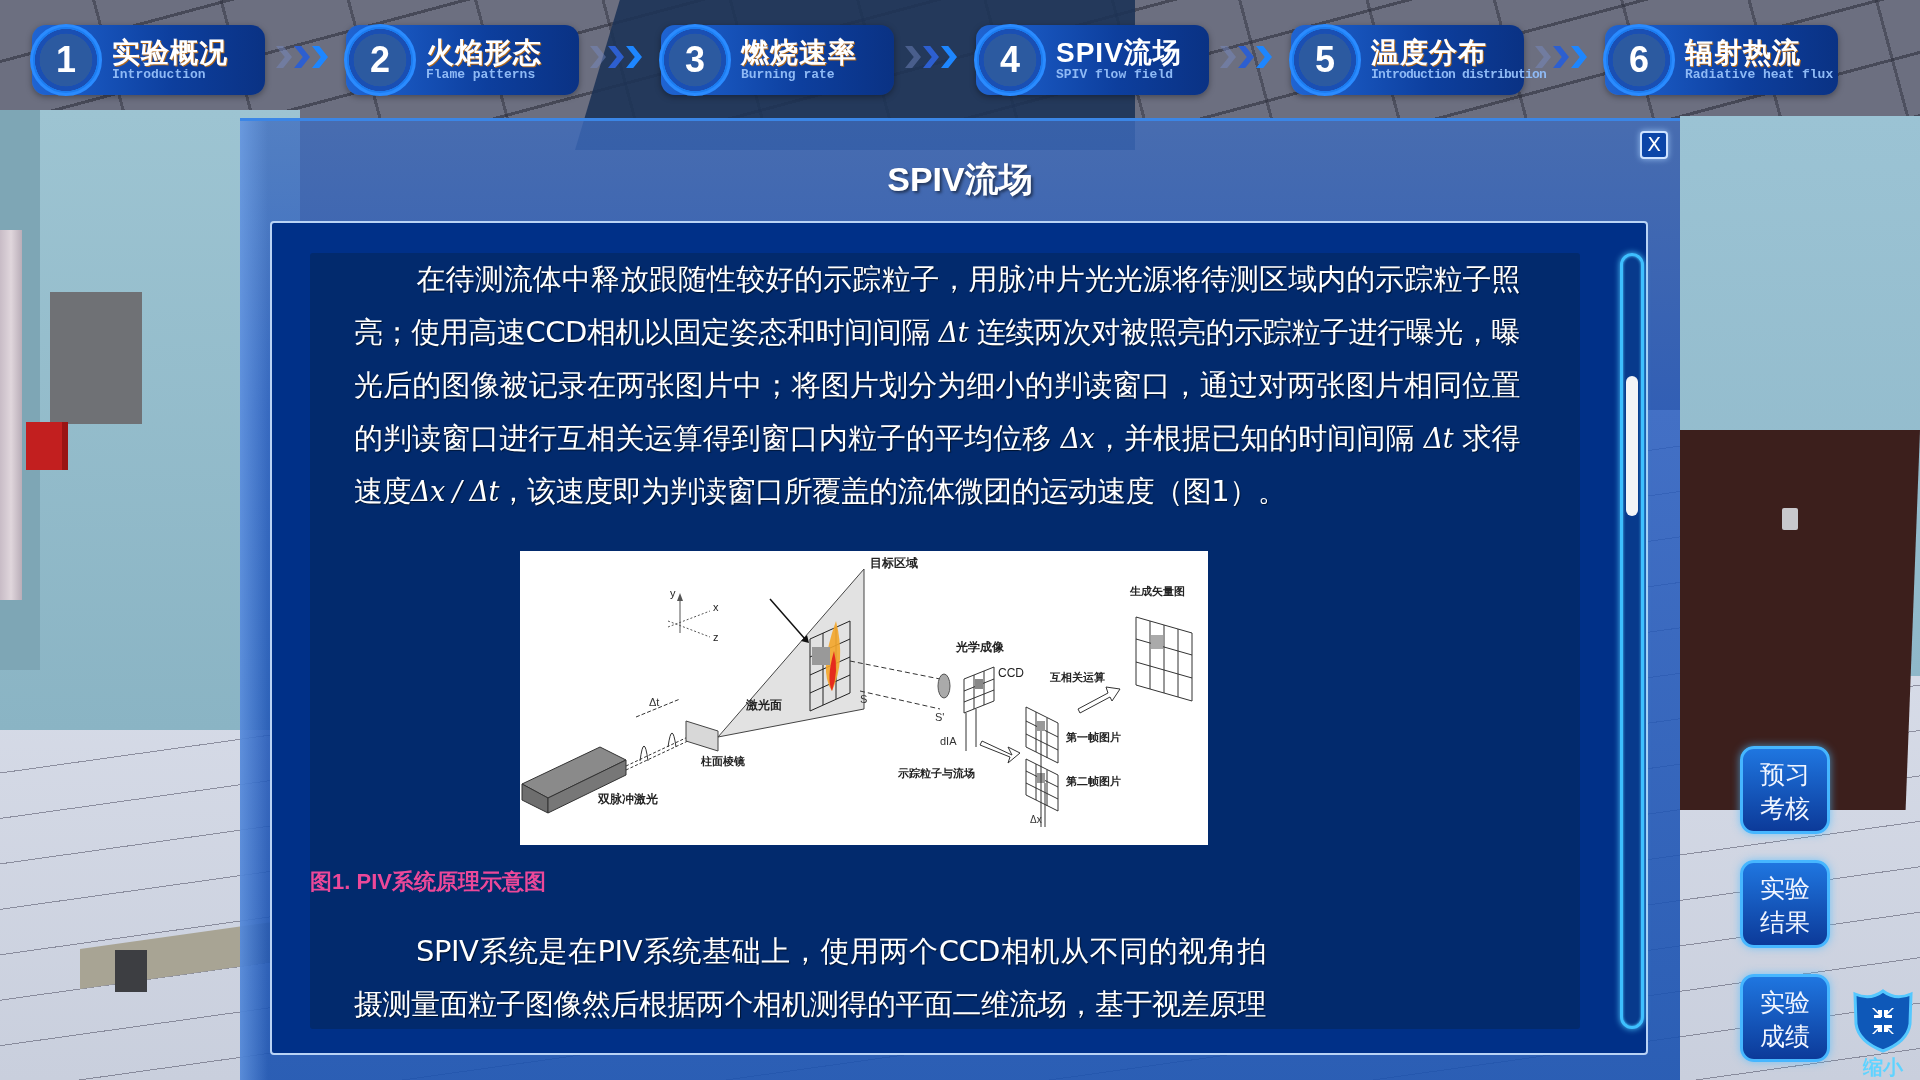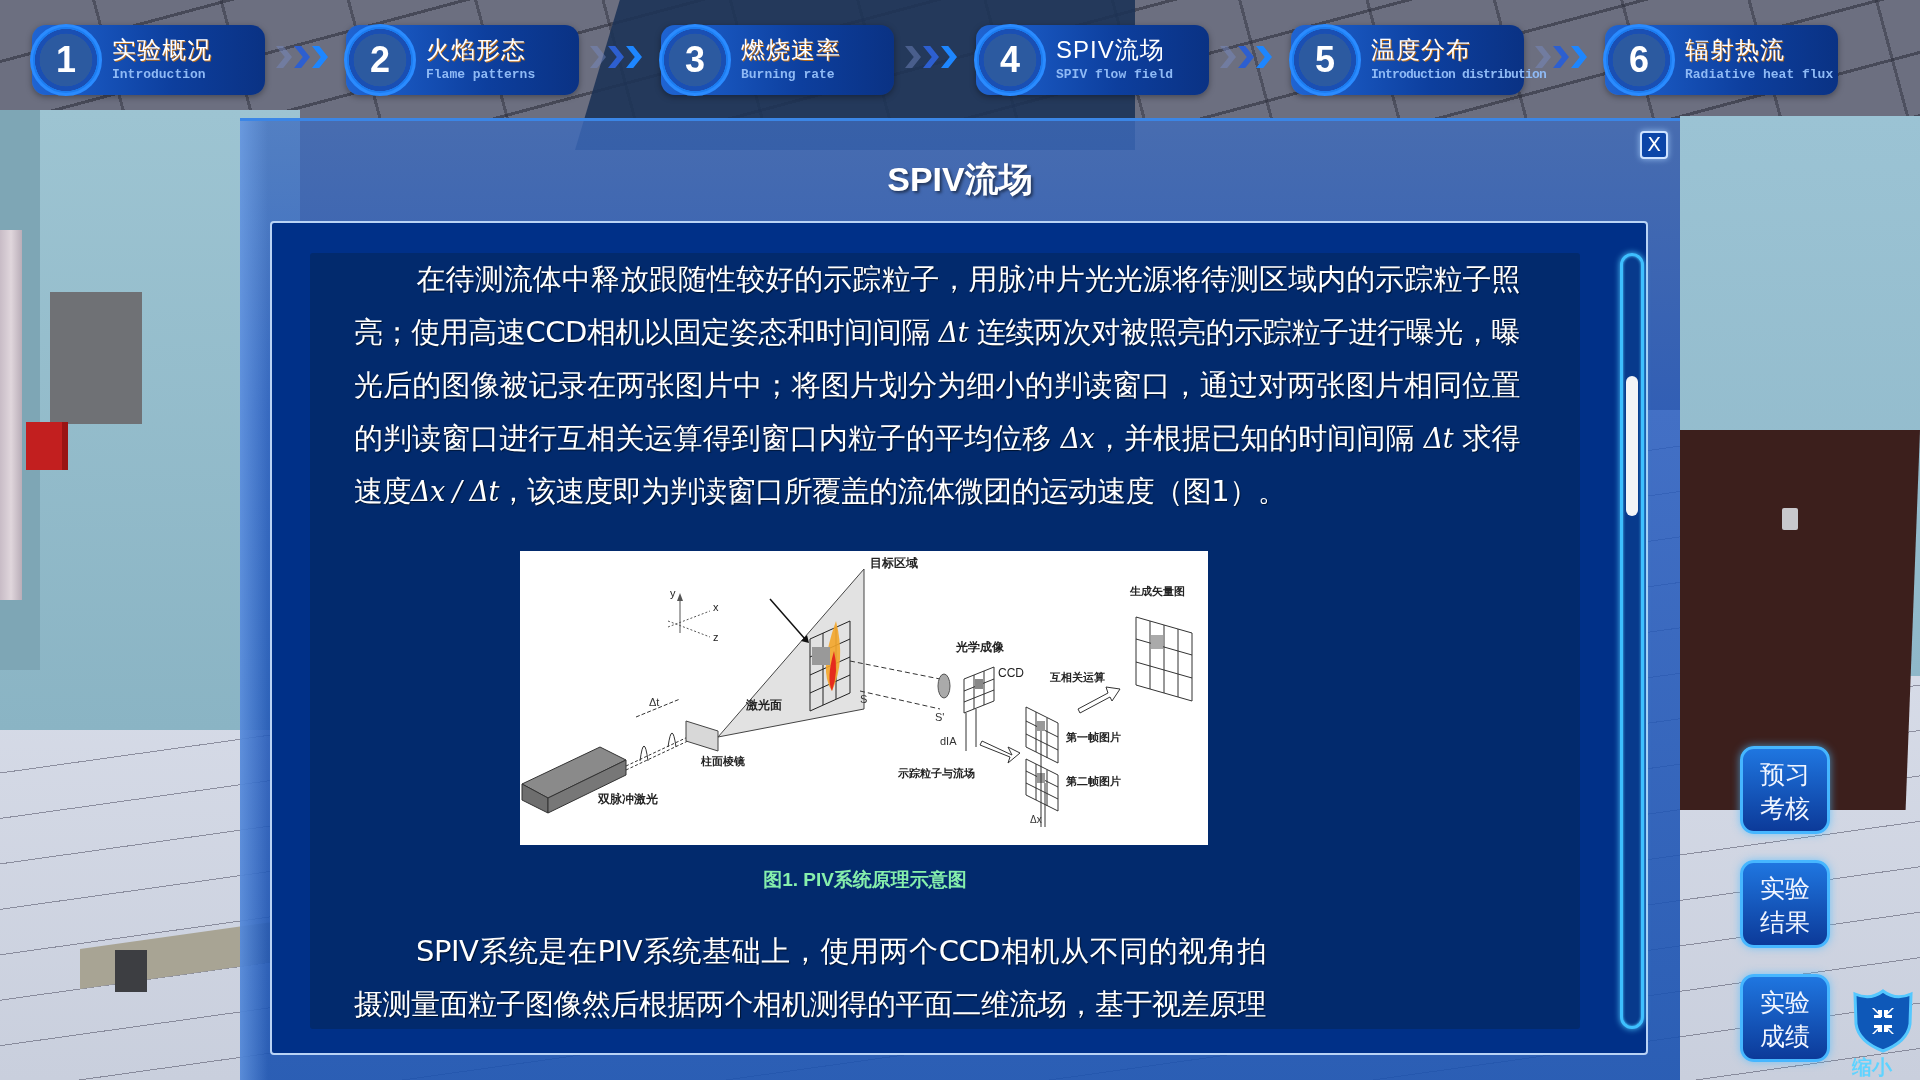--- a/index.html
+++ b/index.html
@@ -33,21 +33,21 @@
 
   
   .steps { position: absolute; left: 0; top: 0; width: 1920px; height: 118px; }
   .step { position: absolute; top: 25px; width: 233px; height: 70px; border-radius: 14px;
     background: linear-gradient(90deg, #1f64d2 0%, #0d3f9e 60%, #0a3284 100%);
     box-shadow: 0 2px 6px rgba(0,0,0,.35); cursor: pointer; }
   .step-circle { position: absolute; left: -2px; top: -1px; width: 72px; height: 72px; border-radius: 50%;
     background: radial-gradient(circle at 50% 50%, #2c5aa0 0 56%, #1a4fb3 57% 66%, #1c7cf0 67% 100%);
     border: 3px solid #2a8bff; display: flex; align-items: center; justify-content: center; }
   .step-num { color: #fff; font-family: "Liberation Sans", sans-serif; font-weight: bold; font-size: 36px; }
-  .step-title { position: absolute; left: 80px; top: 9px; color: #fff; font-weight: normal; font-size: 24px; letter-spacing: 1px;
+  .step-title { position: absolute; left: 80px; top: 9px; color: #fff; font-weight: bold; font-size: 28px; letter-spacing: 1px;
     text-shadow: 1px 1px 0 #b46a1b; white-space: nowrap; }
   .step-sub { position: absolute; left: 80px; top: 42px; color: #8fbaf5; font-family: Liberation Mono, monospace; font-weight: bold; font-size: 13px; white-space: nowrap; }
   .step.active .step-title { text-shadow: none; font-family: "Liberation Sans", sans-serif; }
   .chev { position: absolute; top: 46px; width: 60px; height: 22px; display: flex; gap: 0; }
   .chev span { display: block; width: 16px; height: 22px; clip-path: polygon(0 0, 45% 0, 100% 50%, 45% 100%, 0 100%, 55% 50%); margin-right: 2px; }
   .chev span:nth-child(1) { background: rgba(120,140,200,.45); }
   .chev span:nth-child(2) { background: #2d5fd0; }
   .chev span:nth-child(3) { background: #1d86ff; }
 
   
@@ -63,34 +63,34 @@
   .content-frame { position: absolute; left: 30px; top: 100px; width: 1378px; height: 834px; border: 2px solid #b9d3f5; border-radius: 4px;
     background: #003088; }
   .text-pane { position: absolute; left: 38px; top: 30px; width: 1270px; height: 776px; background: #022a6d; overflow: hidden; border-radius: 3px; }
   .para { color: #fff; font-size: 29px; line-height: 52.5px; text-align: justify; padding: 0 60px 0 44px; text-shadow: 1px 1px 1px rgba(0,0,0,.6);
     font-family: "DejaVu Sans", sans-serif; letter-spacing: -0.5px; }
   .para .indent { display: inline-block; width: 62px; }
   .math { font-family: "DejaVu Serif", "Liberation Serif", serif; font-style: italic; font-size: 27px; }
   .para1 { margin-top: 0; padding-top: 0; }
   .figure-wrap { position: absolute; left: 210px; top: 298px; width: 688px; height: 294px; background: #fff; }
   .figure-wrap svg { display: block; }
-  .caption { position: absolute; left: 0; width: 1110px; top: 614px; text-align: center; color: #86efac; font-size: 19px; font-weight: bold; font-family: "Liberation Sans", sans-serif; }
+  .caption { position: absolute; left: 0; width: 1110px; top: 614px; text-align: left; color: #ec4899; font-size: 22px; font-weight: bold; font-family: "Liberation Sans", sans-serif; }
   .para2 { position: absolute; left: 0; top: 672px; width: 1016px; }
   .para-top { position: absolute; left: 0; top: 0; width: 1270px; }
 
   .scroll-track { position: absolute; left: 1348px; top: 30px; width: 24px; height: 776px; border-radius: 12px;
     border: 3px solid #3ec0ff; box-shadow: 0 0 6px #4cc8ff, inset 0 0 3px #4cc8ff; background: #083a8c; cursor: pointer; }
   .scroll-thumb { position: absolute; left: 3px; top: 120px; width: 12px; height: 140px; border-radius: 6px; background: #f3f4f6; cursor: grab; }
 
   
   .side-btn { position: absolute; left: 1740px; width: 90px; height: 88px; border-radius: 14px;
     background: linear-gradient(180deg, #1f76e0, #0c3a99); border: 3px solid #46b6ff; box-shadow: 0 0 8px rgba(80,190,255,.7);
     color: #f2f6ff; font-size: 25px; line-height: 34px; text-align: center; padding-top: 9px; font-family: "DejaVu Sans", sans-serif; cursor: pointer; }
   .shrink-btn { position: absolute; left: 1852px; top: 988px; width: 62px; height: 92px; cursor: pointer; }
-  .shrink-label { position: absolute; left: 0; top: 66px; width: 62px; color: #5fd3ff; font-size: 20px; font-weight: bold; }
+  .shrink-label { position: absolute; left: 0; top: 66px; width: 62px; text-align: center; color: #5fd3ff; font-size: 20px; font-weight: bold; }
 </style>
 </head>
 <body>
 
 <div class="scene">
   <div class="ceiling"></div>
   <div class="ceiling-vent"></div>
   <div class="floor"></div>
   <div class="wall-left"></div>
   <div class="wall-left-shade"></div>

